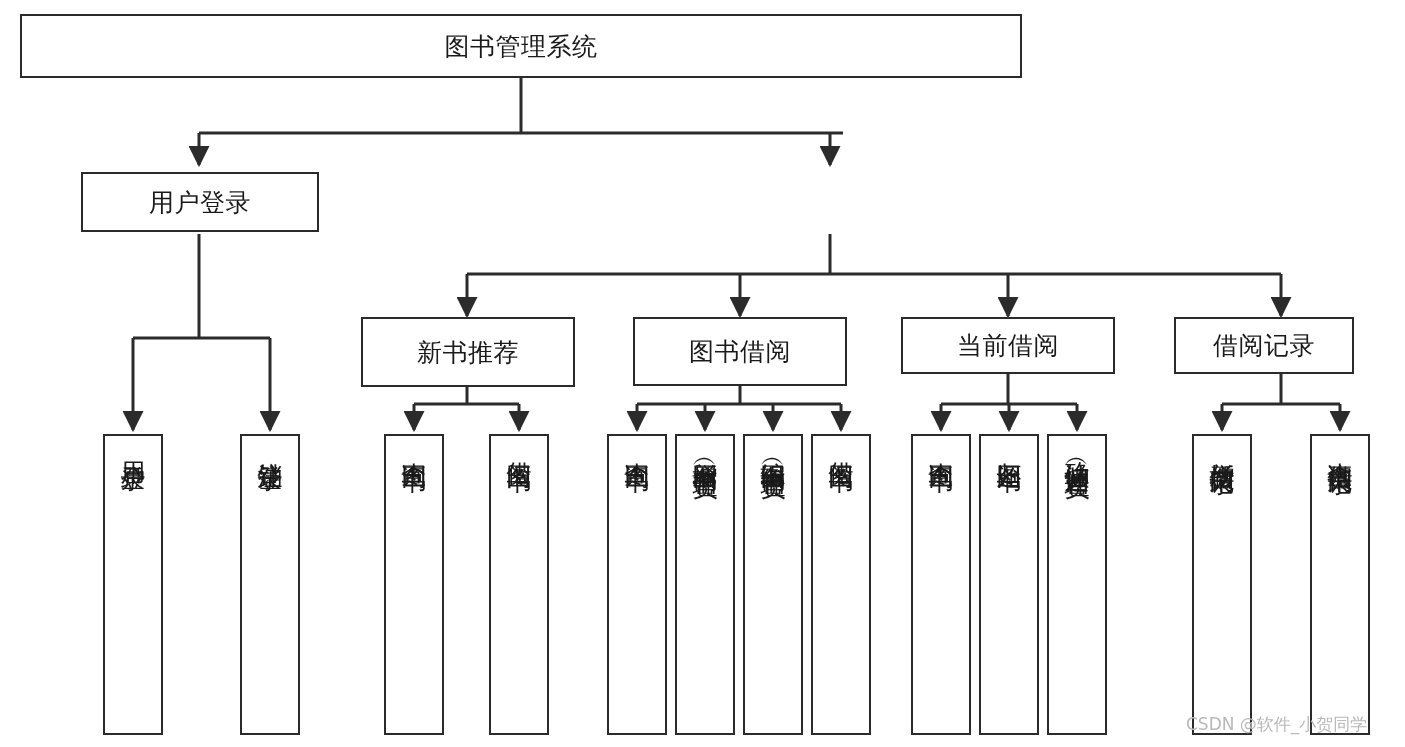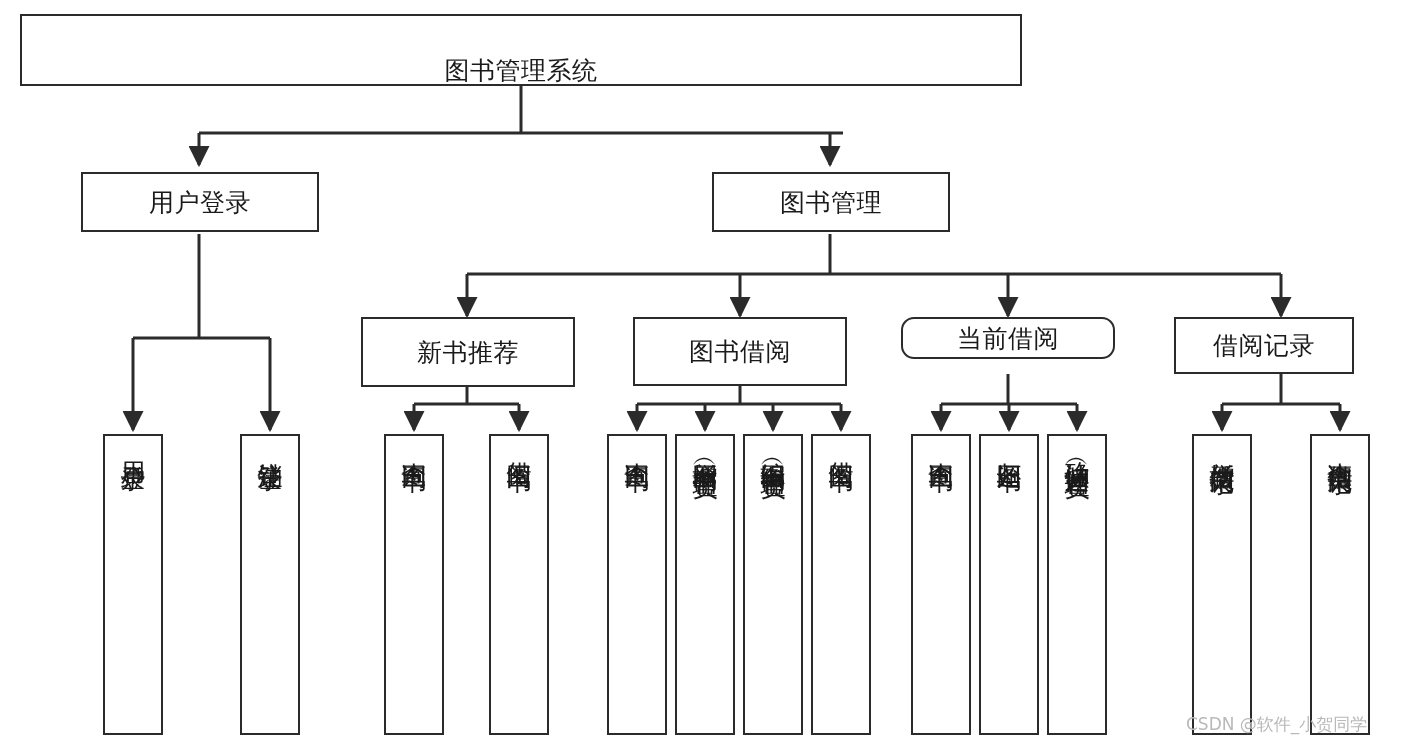--- a/index.html
+++ b/index.html
@@ -125,41 +125,38 @@
       <path d="M 1009 404 L 1009 430" marker-end="url(#arrow)"></path>
       <path d="M 1077 404 L 1077 430" marker-end="url(#arrow)"></path>
 
       <path d="M 1281 374 L 1281 404"></path>
       <path d="M 1222 404 L 1340 404"></path>
       <path d="M 1222 404 L 1222 430" marker-end="url(#arrow)"></path>
       <path d="M 1340 404 L 1340 430" marker-end="url(#arrow)"></path>
     </g>
   </svg>
 
-  <div class="node root horiz" style="left:20px; top:14px; width:1002px; height:72px;align-items:flex-end;">
+  <div class="node root horiz" style="left:20px; top:14px; width:1002px; height:64px;">
     <span class="node-label">图书管理系统</span>
   </div>
 
   <div class="node horiz" style="left:81px; top:172px; width:238px; height:60px;">
     <span class="node-label">用户登录</span>
   </div>
 
-  <div class="node horiz" style="left:712px; top:172px; width:238px; height:60px;">
-    <span class="node-label">图书管理</span>
-  </div>
 
   <div class="node horiz" style="left:361px; top:317px; width:214px; height:70px;">
     <span class="node-label">新书推荐</span>
   </div>
 
   <div class="node horiz" style="left:633px; top:317px; width:214px; height:69px;">
     <span class="node-label">图书借阅</span>
   </div>
 
-  <div class="node horiz" style="left:901px; top:317px; width:214px; height:42px;border-radius:13px;">
+  <div class="node horiz" style="left:901px; top:317px; width:214px; height:57px;">
     <span class="node-label">当前借阅</span>
   </div>
 
   <div class="node horiz" style="left:1174px; top:317px; width:180px; height:57px;">
     <span class="node-label">借阅记录</span>
   </div>
 
   <div class="node vert" style="left:103px; top:434px; width:60px; height:301px;">
     <span class="node-label">用户登录</span>
   </div>

